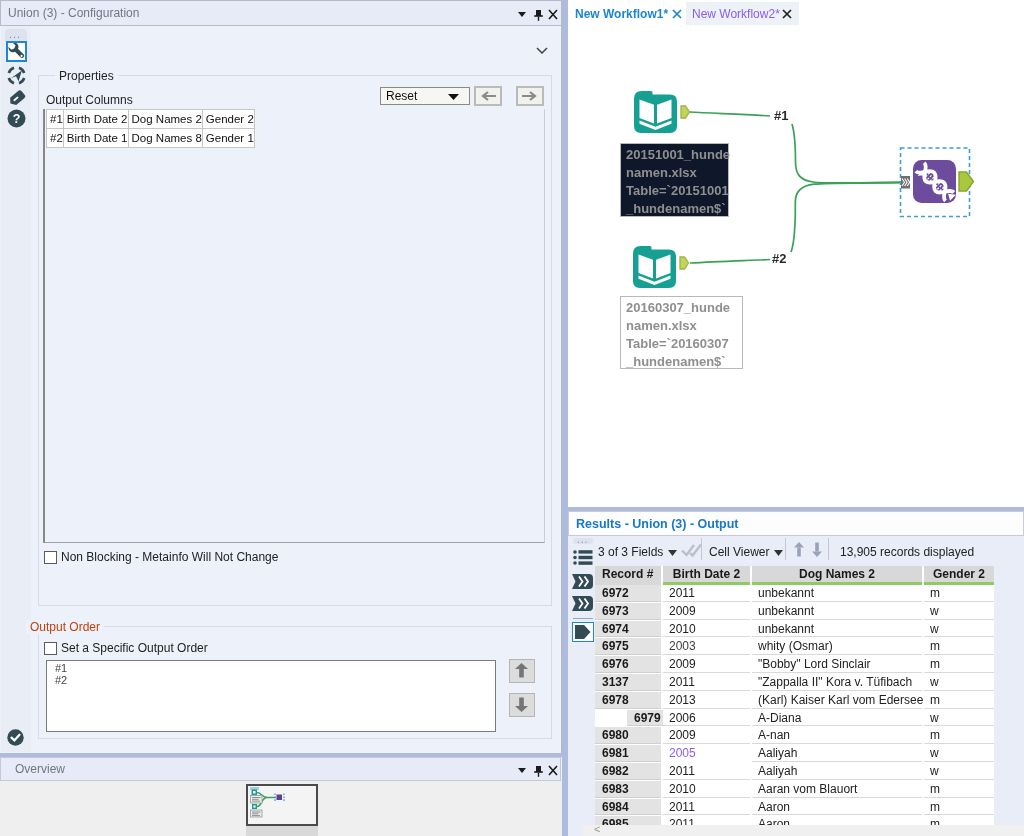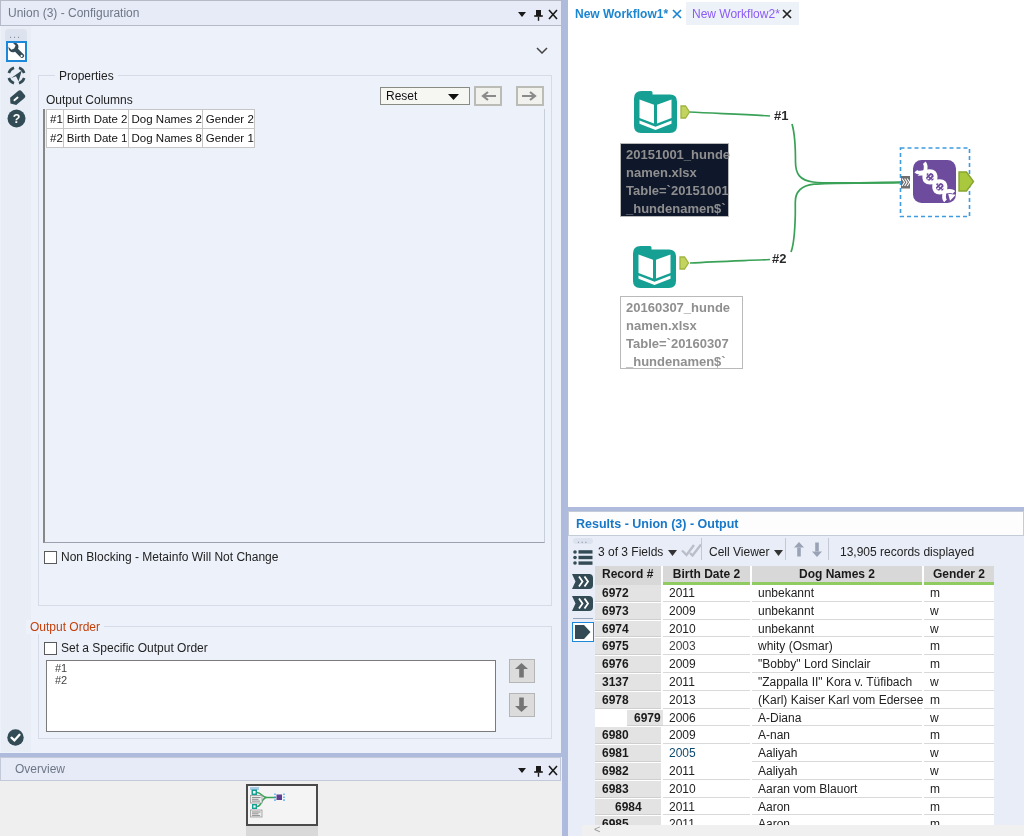--- a/index.html
+++ b/index.html
@@ -322,32 +322,32 @@
 <div class="abs" style="left:329px;top:126px;width:70px;height:17px;background:#fff;border-bottom:1px solid #d9d9d9;font-size:12px;color:#222;line-height:17px;padding-left:6px;white-space:nowrap;">m</div>
 <div class="abs" style="left:0;top:144px;width:66px;height:16px;background:#e3e3e3;border-bottom:1px solid #cfcfcf;font-size:12px;font-weight:bold;color:#1a1a1a;line-height:16px;padding-left:7px;margin-left:32px;">6979</div>
 <div class="abs" style="left:68px;top:144px;width:87px;height:16px;background:#fff;border-bottom:1px solid #d9d9d9;font-size:12px;color:#222;line-height:16px;padding-left:6px;white-space:nowrap;">2006</div>
 <div class="abs" style="left:157px;top:144px;width:170px;height:16px;background:#fff;border-bottom:1px solid #d9d9d9;font-size:12px;color:#222;line-height:16px;padding-left:6px;white-space:nowrap;">A-Diana</div>
 <div class="abs" style="left:329px;top:144px;width:70px;height:16px;background:#fff;border-bottom:1px solid #d9d9d9;font-size:12px;color:#222;line-height:16px;padding-left:6px;white-space:nowrap;">w</div>
 <div class="abs" style="left:0;top:161px;width:66px;height:17px;background:#e3e3e3;border-bottom:1px solid #cfcfcf;font-size:12px;font-weight:bold;color:#1a1a1a;line-height:17px;padding-left:7px;">6980</div>
 <div class="abs" style="left:68px;top:161px;width:87px;height:17px;background:#fff;border-bottom:1px solid #d9d9d9;font-size:12px;color:#222;line-height:17px;padding-left:6px;white-space:nowrap;">2009</div>
 <div class="abs" style="left:157px;top:161px;width:170px;height:17px;background:#fff;border-bottom:1px solid #d9d9d9;font-size:12px;color:#222;line-height:17px;padding-left:6px;white-space:nowrap;">A-nan</div>
 <div class="abs" style="left:329px;top:161px;width:70px;height:17px;background:#fff;border-bottom:1px solid #d9d9d9;font-size:12px;color:#222;line-height:17px;padding-left:6px;white-space:nowrap;">m</div>
 <div class="abs" style="left:0;top:179px;width:66px;height:17px;background:#e3e3e3;border-bottom:1px solid #cfcfcf;font-size:12px;font-weight:bold;color:#1a1a1a;line-height:17px;padding-left:7px;">6981</div>
-<div class="abs" style="left:68px;top:179px;width:87px;height:26px;background:#fff;border-bottom:1px solid #d9d9d9;font-size:12px;color:#0c4a6e;line-height:17px;padding-left:6px;white-space:nowrap;">2005</div>
+<div class="abs" style="left:68px;top:179px;width:87px;height:26px;background:#fff;border-bottom:1px solid #d9d9d9;font-size:12px;color:#8b5cf6;line-height:17px;padding-left:6px;white-space:nowrap;">2005</div>
 <div class="abs" style="left:157px;top:179px;width:170px;height:17px;background:#fff;border-bottom:1px solid #d9d9d9;font-size:12px;color:#222;line-height:17px;padding-left:6px;white-space:nowrap;">Aaliyah</div>
 <div class="abs" style="left:329px;top:179px;width:70px;height:17px;background:#fff;border-bottom:1px solid #d9d9d9;font-size:12px;color:#222;line-height:17px;padding-left:6px;white-space:nowrap;">w</div>
 <div class="abs" style="left:0;top:197px;width:66px;height:17px;background:#e3e3e3;border-bottom:1px solid #cfcfcf;font-size:12px;font-weight:bold;color:#1a1a1a;line-height:17px;padding-left:7px;">6982</div>
 <div class="abs" style="left:68px;top:197px;width:87px;height:17px;background:#fff;border-bottom:1px solid #d9d9d9;font-size:12px;color:#222;line-height:17px;padding-left:6px;white-space:nowrap;">2011</div>
 <div class="abs" style="left:157px;top:197px;width:170px;height:17px;background:#fff;border-bottom:1px solid #d9d9d9;font-size:12px;color:#222;line-height:17px;padding-left:6px;white-space:nowrap;">Aaliyah</div>
 <div class="abs" style="left:329px;top:197px;width:70px;height:17px;background:#fff;border-bottom:1px solid #d9d9d9;font-size:12px;color:#222;line-height:17px;padding-left:6px;white-space:nowrap;">w</div>
 <div class="abs" style="left:0;top:215px;width:66px;height:17px;background:#e3e3e3;border-bottom:1px solid #cfcfcf;font-size:12px;font-weight:bold;color:#1a1a1a;line-height:17px;padding-left:7px;">6983</div>
 <div class="abs" style="left:68px;top:215px;width:87px;height:17px;background:#fff;border-bottom:1px solid #d9d9d9;font-size:12px;color:#222;line-height:17px;padding-left:6px;white-space:nowrap;">2010</div>
 <div class="abs" style="left:157px;top:215px;width:170px;height:17px;background:#fff;border-bottom:1px solid #d9d9d9;font-size:12px;color:#222;line-height:17px;padding-left:6px;white-space:nowrap;">Aaran vom Blauort</div>
 <div class="abs" style="left:329px;top:215px;width:70px;height:17px;background:#fff;border-bottom:1px solid #d9d9d9;font-size:12px;color:#222;line-height:17px;padding-left:6px;white-space:nowrap;">m</div>
-<div class="abs" style="left:0;top:233px;width:66px;height:16px;background:#e3e3e3;border-bottom:1px solid #cfcfcf;font-size:12px;font-weight:bold;color:#1a1a1a;line-height:16px;padding-left:20px;">6984</div>
+<div class="abs" style="left:0;top:233px;width:66px;height:16px;background:#e3e3e3;border-bottom:1px solid #cfcfcf;font-size:12px;font-weight:bold;color:#1a1a1a;line-height:16px;padding-left:7px;">6984</div>
 <div class="abs" style="left:68px;top:233px;width:87px;height:16px;background:#fff;border-bottom:1px solid #d9d9d9;font-size:12px;color:#222;line-height:16px;padding-left:6px;white-space:nowrap;">2011</div>
 <div class="abs" style="left:157px;top:233px;width:170px;height:16px;background:#fff;border-bottom:1px solid #d9d9d9;font-size:12px;color:#222;line-height:16px;padding-left:6px;white-space:nowrap;">Aaron</div>
 <div class="abs" style="left:329px;top:233px;width:70px;height:16px;background:#fff;border-bottom:1px solid #d9d9d9;font-size:12px;color:#222;line-height:16px;padding-left:6px;white-space:nowrap;">m</div>
 <div class="abs" style="left:0;top:250px;width:66px;height:17px;background:#e3e3e3;border-bottom:1px solid #cfcfcf;font-size:12px;font-weight:bold;color:#1a1a1a;line-height:17px;padding-left:7px;">6985</div>
 <div class="abs" style="left:68px;top:250px;width:87px;height:17px;background:#fff;border-bottom:1px solid #d9d9d9;font-size:12px;color:#222;line-height:17px;padding-left:6px;white-space:nowrap;">2011</div>
 <div class="abs" style="left:157px;top:250px;width:170px;height:17px;background:#fff;border-bottom:1px solid #d9d9d9;font-size:12px;color:#222;line-height:17px;padding-left:6px;white-space:nowrap;">Aaron</div>
 <div class="abs" style="left:329px;top:250px;width:70px;height:17px;background:#fff;border-bottom:1px solid #d9d9d9;font-size:12px;color:#222;line-height:17px;padding-left:6px;white-space:nowrap;">m</div>
 </div>
 
   <div class="abs" style="left:14px;top:318px;width:442px;height:11px;background:#f0f0f0;"></div>

